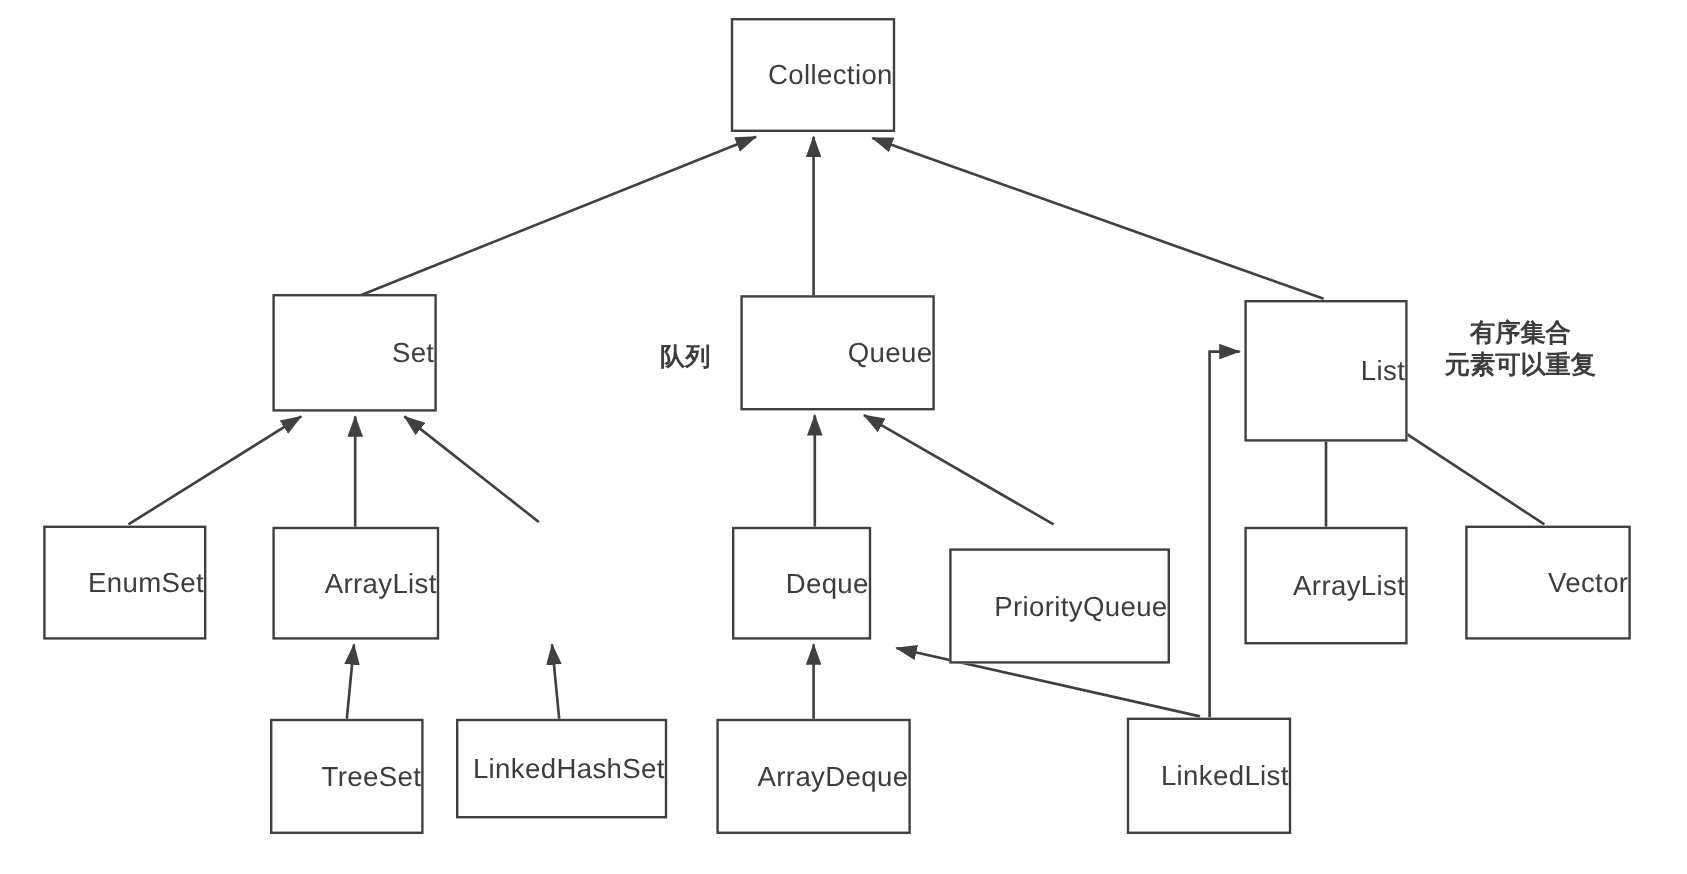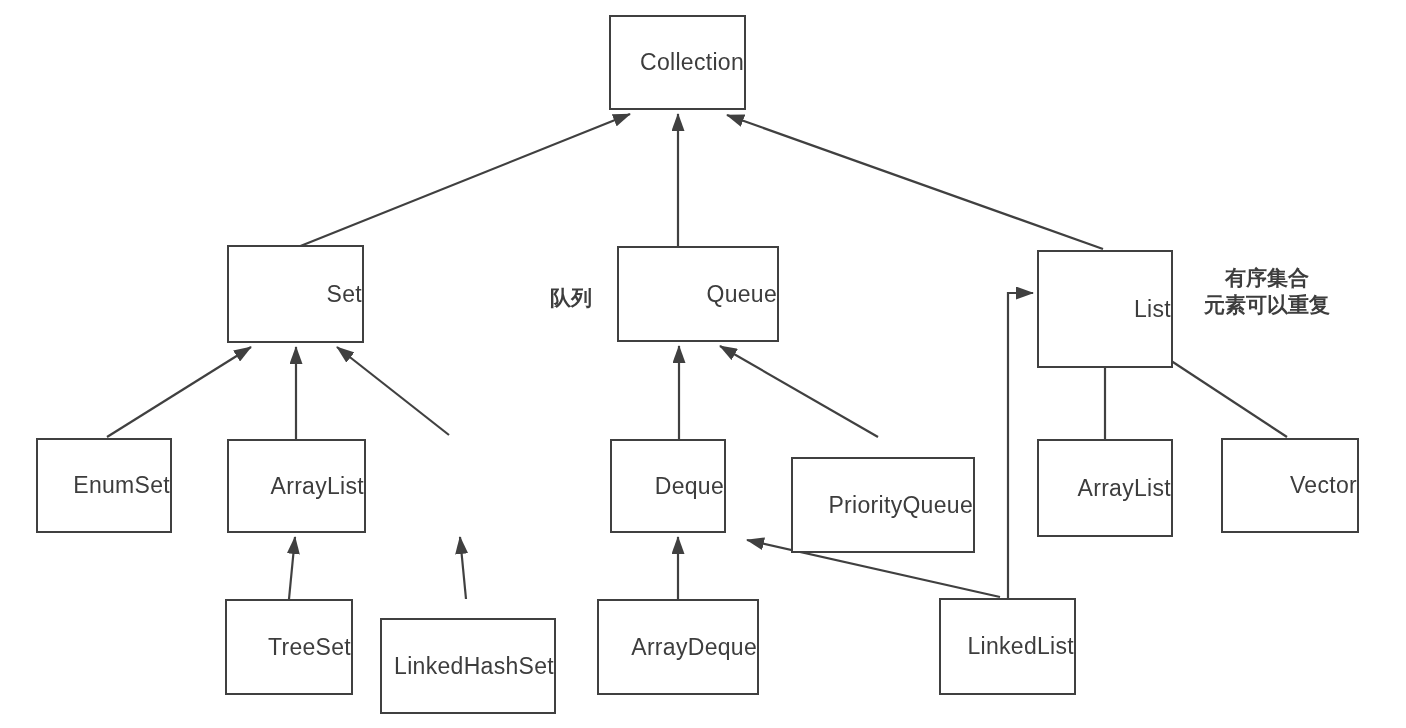--- a/index.html
+++ b/index.html
@@ -91,21 +91,21 @@
   <div class="node" style="left:1037px;top:439px;width:136px;height:98px">
       <span>ArrayList</span>
     </div>
   <div class="node" style="left:225px;top:599px;width:128px;height:96px">
       <span>TreeSet</span>
     </div>
 
   <div class="node" style="left:1221px;top:438px;width:138px;height:95px">
       <span>Vector</span>
     </div>
-  <div class="node" style="left:380px;top:618px;width:176px;height:96px">
+  <div class="node" style="left:380px;top:599px;width:176px;height:83px">
       <span>LinkedHashSet</span>
     </div>
   <div class="node" style="left:939px;top:598px;width:137px;height:97px">
       <span>LinkedList</span>
     </div>
   <div class="node" style="left:597px;top:599px;width:162px;height:96px">
       <span>ArrayDeque</span>
     </div>
 
   <div class="note" style="left:521px;top:284px;width:100px">

